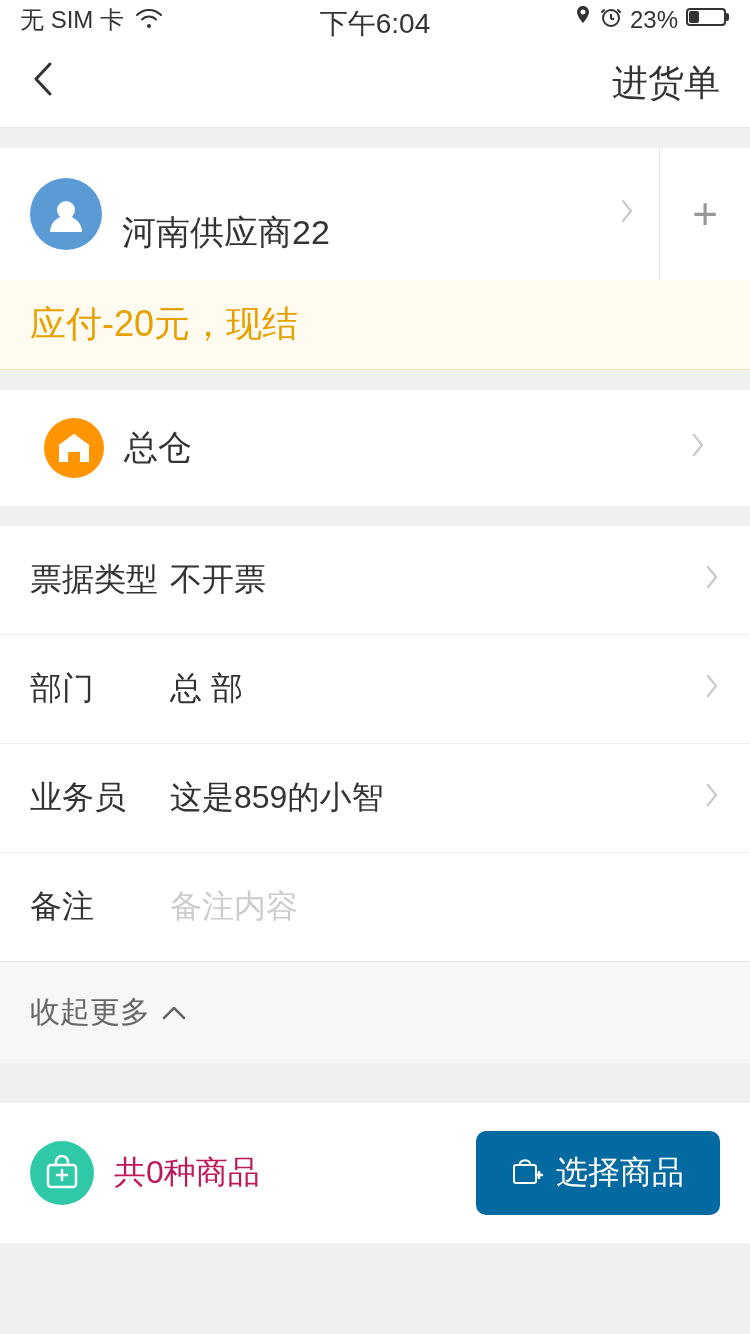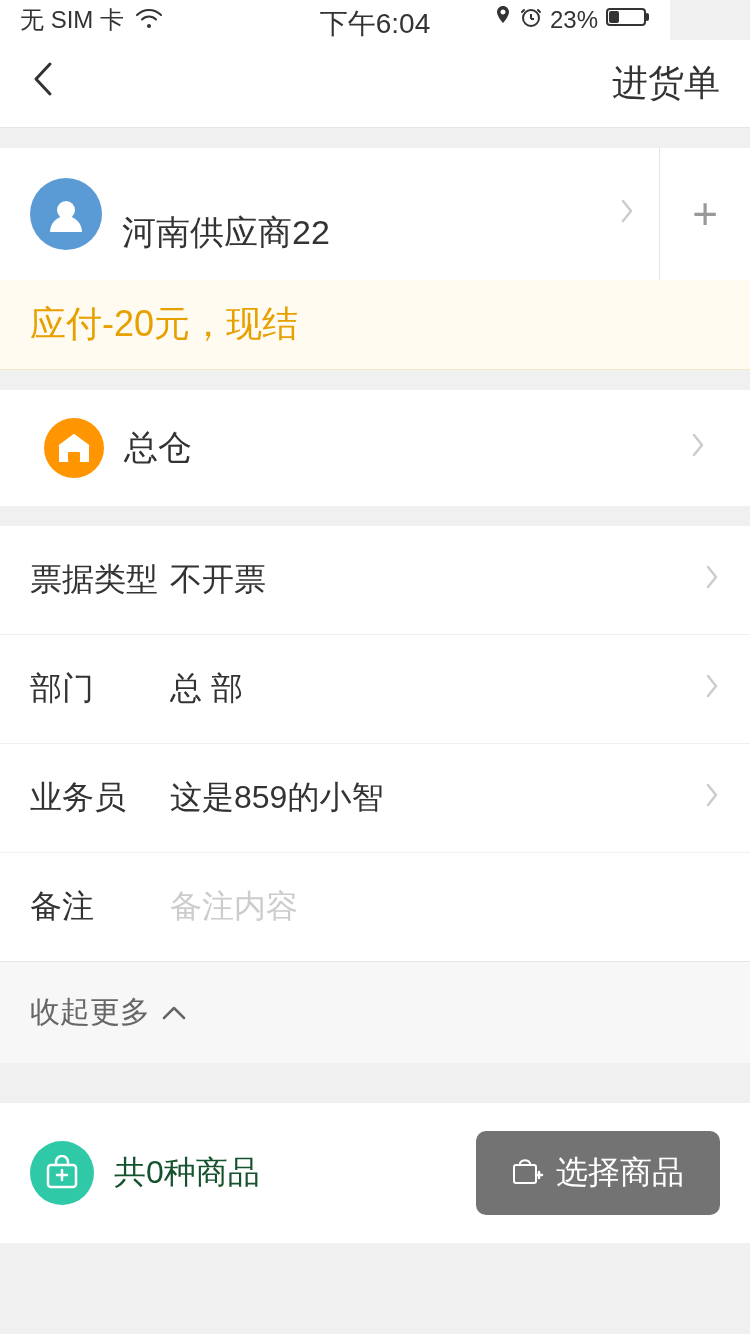--- a/index.html
+++ b/index.html
@@ -8,21 +8,21 @@
       width: 750px;
       min-height: 1334px;
       background: #f0f0f0;
       font-family: -apple-system, 'PingFang SC', 'Helvetica Neue', sans-serif;
       font-size: 28px;
       color: #333;
     }
 
     
     .status-bar {
-      width: 670px;
+      width: 750px;
       height: 40px;
       background: #fff;
       display: flex;
       align-items: center;
       justify-content: space-between;
       padding: 0 20px;
       font-size: 24px;
       color: #333;
     }
     .status-left {
@@ -228,24 +228,24 @@
       border-radius: 50%;
       background: #30c9a8;
       display: flex;
       align-items: center;
       justify-content: center;
       flex-shrink: 0;
     }
     .product-count {
       flex: 1;
       font-size: 32px;
-      color: #14532d;
+      color: #be185d;
     }
     .select-product-btn {
-      background: #737373;
+      background: #0369a1;
       color: #fff;
       border: none;
       border-radius: 10px;
       padding: 20px 36px;
       font-size: 32px;
       display: flex;
       align-items: center;
       gap: 12px;
       cursor: pointer;
       text-align: right;

